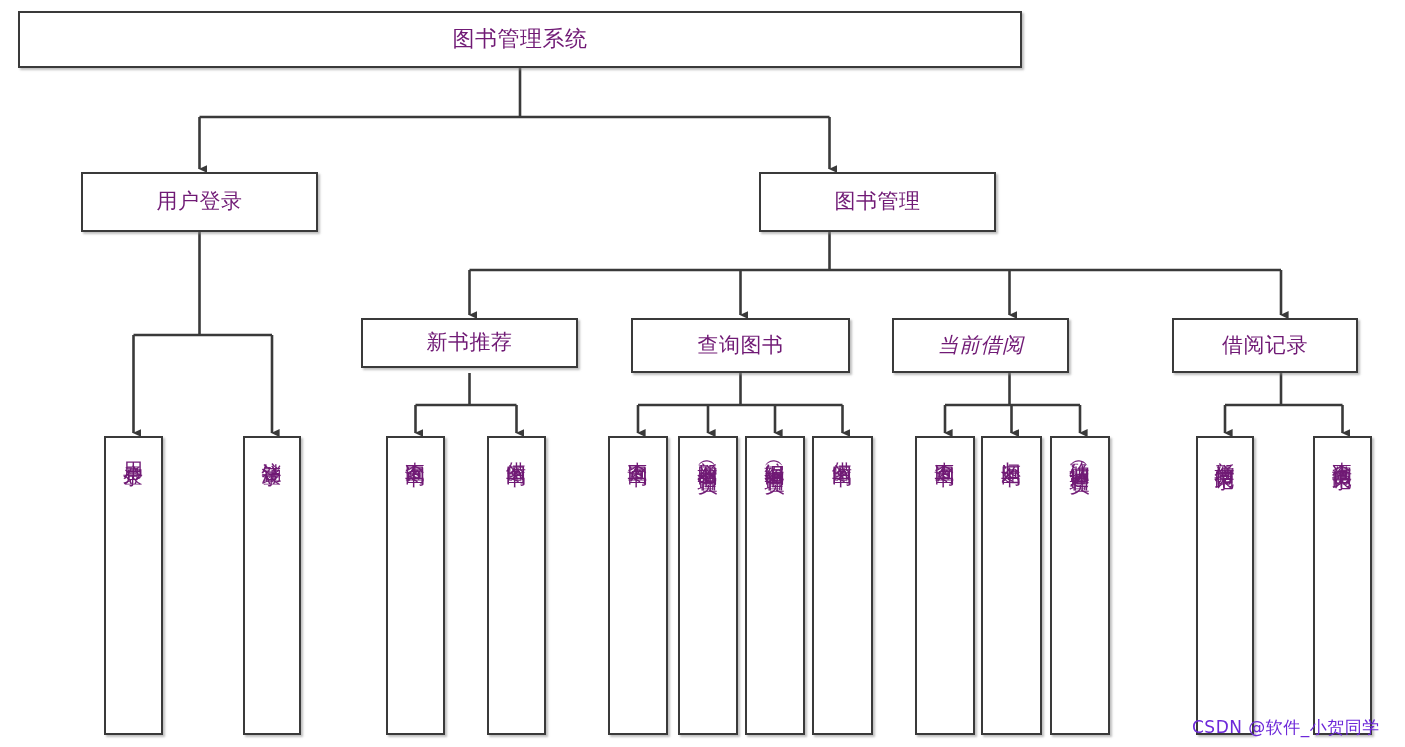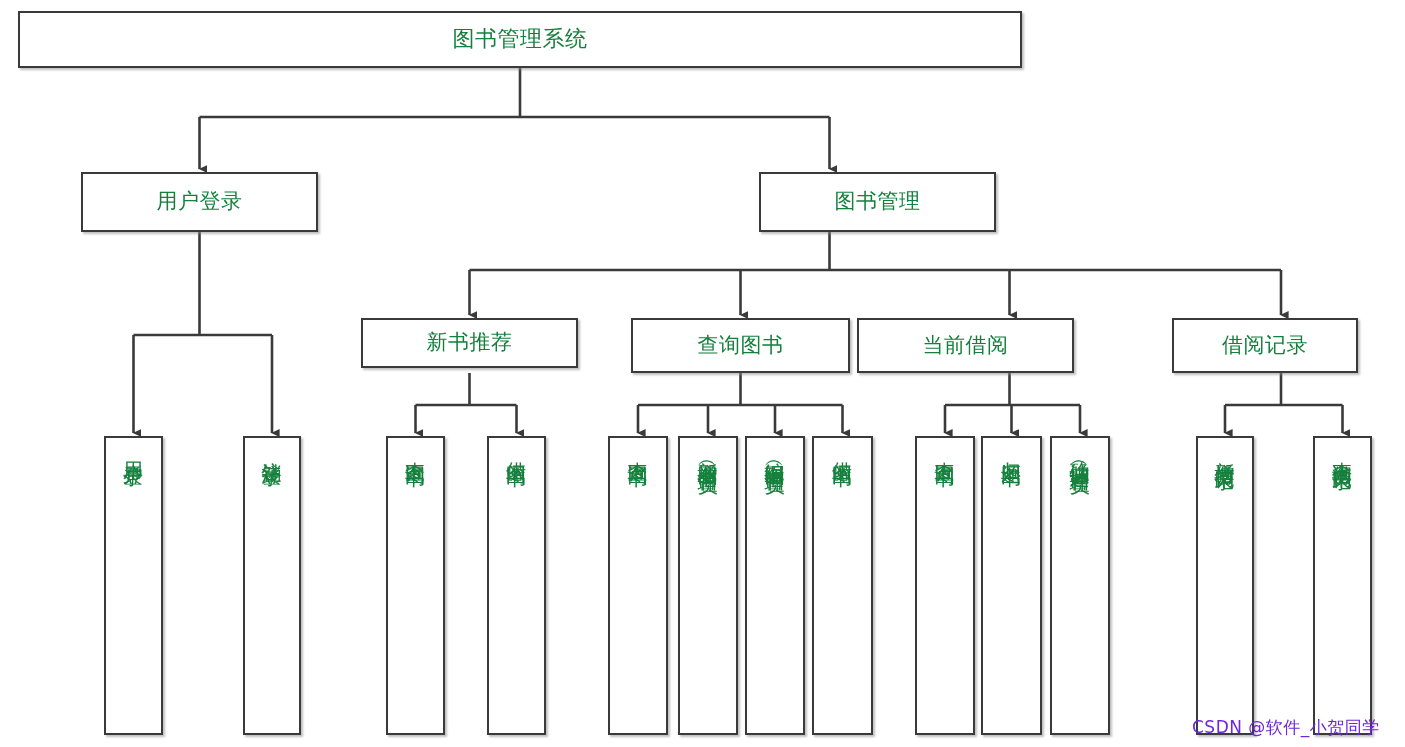--- a/index.html
+++ b/index.html
@@ -31,21 +31,21 @@
     box-sizing: border-box;
     background: #ffffff;
     border: 2.5px solid #3a3a3a;
     box-shadow: 2px 2px 2px rgba(140,140,140,0.55);
     display: flex;
     align-items: center;
     justify-content: center;
     overflow: hidden;
   }
   .node .label {
-    color: #15803d;
+    color: #701a75;
     font-size: 21px;
     line-height: 1.22;
     letter-spacing: 0.5px;
     white-space: nowrap;
     text-align: center;
   }
   .node.vertical .label {
     writing-mode: vertical-rl;
     text-orientation: upright;
     font-size: 20px;
@@ -125,21 +125,21 @@
       </div>
       <div class="node level2" style="left: 711px; top: 172px; width: 237px; height: 60px; margin-left: 48px;">
         <span class="label">图书管理</span>
       </div>
       <div class="node level3" style="left: 361px; top: 318px; width: 217px; height: 50px;">
         <span class="label">新书推荐</span>
       </div>
       <div class="node level3" style="left: 631px; top: 318px; width: 219px; height: 55px;">
         <span class="label">查询图书</span>
       </div>
-      <div class="node level3" style="left: 857px; top: 318px; width: 217px; height: 55px;">
+      <div class="node level3" style="left: 892px; top: 318px; width: 177px; height: 55px; font-style: italic;">
         <span class="label">当前借阅</span>
       </div>
       <div class="node level3" style="left: 1172px; top: 318px; width: 186px; height: 55px;">
         <span class="label">借阅记录</span>
       </div>
       <div class="node leaf vertical" style="left: 104px; top: 436px; width: 59px; height: 299px;">
         <span class="label">用户登录</span>
       </div>
       <div class="node leaf vertical" style="left: 243px; top: 436px; width: 58px; height: 299px;">
         <span class="label">注销登录</span>

